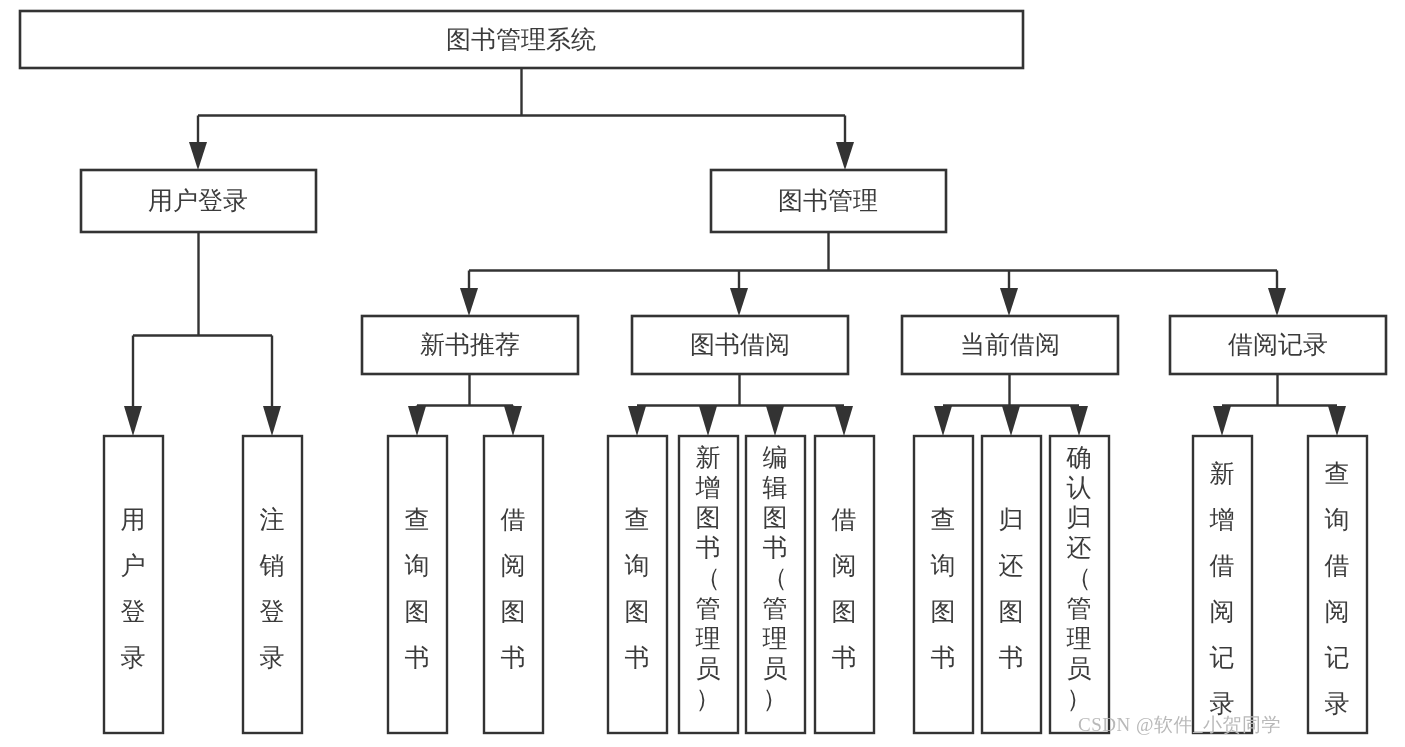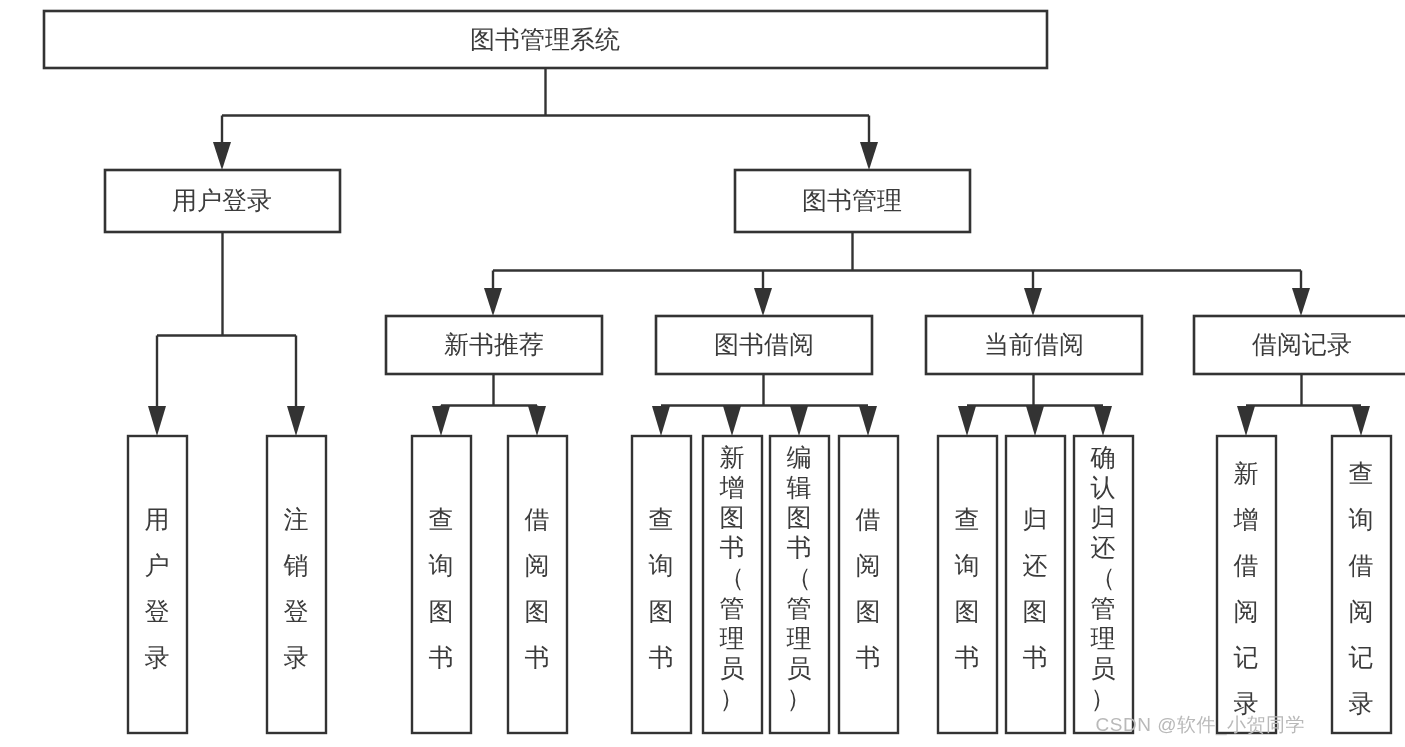--- a/index.html
+++ b/index.html
@@ -13,21 +13,20 @@
     font-family: "Liberation Sans", sans-serif;
     position: relative;
     overflow: hidden;
   }
   #diagram-root {
     position: absolute;
     left: 0;
     top: 0;
     width: 1295px;
     height: 747px;
-    padding-left: 24px;
   }
   svg.diagram {
     display: block;
     width: 1405px;
     height: 747px;
   }
   .node-box {
     fill: #ffffff;
     stroke: #333333;
     stroke-width: 2.6;
@@ -55,21 +54,21 @@
   .leaf-label {
     fill: #3b3b3b;
     font-family: "Liberation Sans", sans-serif;
     font-size: 25px;
     text-anchor: middle;
   }
   .watermark {
     position: absolute;
     right: 14px;
     bottom: 9px;
-    font-family: Liberation Sans, sans-serif;
+    font-family: Liberation Serif, serif;
     font-size: 19px;
     color: #b9b9b9;
     letter-spacing: 0.5px;
     white-space: nowrap;
     user-select: none;
   }
 </style>
 </head>
 <body>
 

